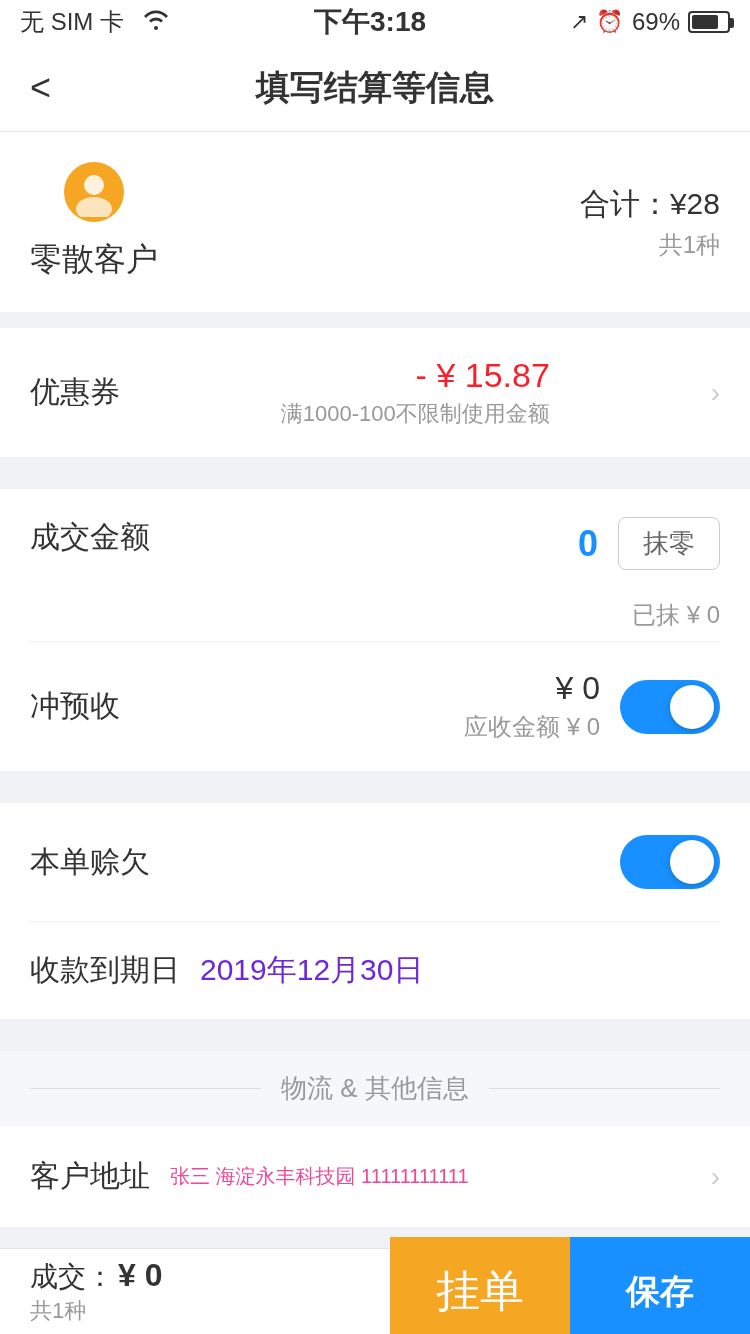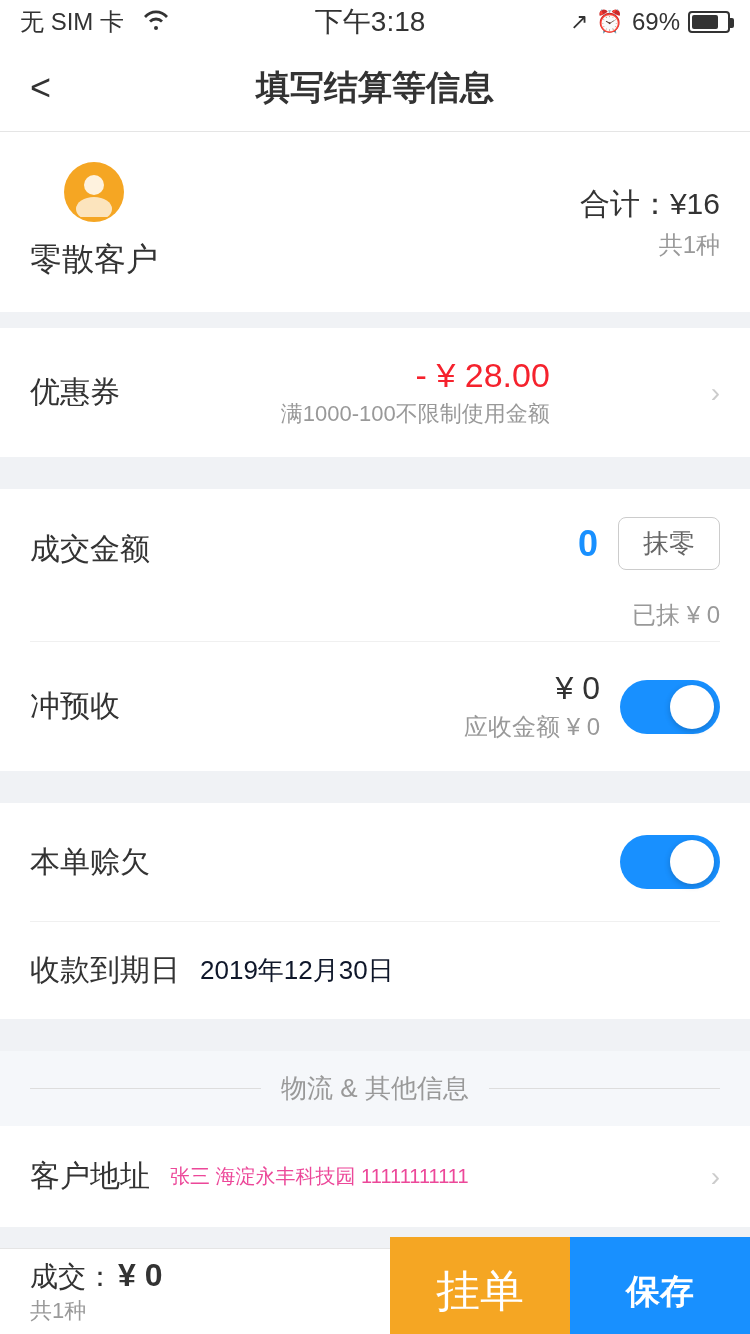--- a/index.html
+++ b/index.html
@@ -120,21 +120,21 @@
     .coupon-label { font-size: 30px; color: #333; }
     .coupon-amount { font-size: 34px; color: #f5222d; font-weight: 500; }
     .coupon-desc { font-size: 22px; color: #999; margin-top: 4px; }
     .coupon-right-wrap { text-align: right; }
     .chevron-icon { font-size: 28px; color: #ccc; }
 
     
     .amount-row {
       padding: 28px 30px;
       display: flex;
-      align-items: flex-end;
+      align-items: flex-start;
       justify-content: space-between;
     }
     .row-label { font-size: 30px; color: #333; }
     .row-right { display: flex; align-items: center; gap: 20px; }
     .amount-value { font-size: 36px; color: #1890ff; font-weight: 600; }
     .round-btn {
       border: 1px solid #ccc;
       border-radius: 8px;
       padding: 8px 24px;
       font-size: 26px;
@@ -180,21 +180,21 @@
     .debt-label { font-size: 30px; color: #333; }
 
     
     .duedate-row {
       padding: 28px 30px;
       display: flex;
       align-items: center;
       gap: 20px;
     }
     .duedate-label { font-size: 30px; color: #333; }
-    .duedate-value { font-size: 26px; color: #0f172a; }
+    .duedate-value { font-size: 30px; color: #6d28d9; }
 
     
     .logistics-header {
       background: #f5f7fa;
       padding: 20px 30px;
       display: flex;
       align-items: center;
       justify-content: center;
     }
     .logistics-line { flex: 1; height: 1px; background: #ddd; }
@@ -254,21 +254,21 @@
   <div class="status-left">
     <span>无 SIM 卡</span>
     <span>
       <svg width="28" height="20" viewBox="0 0 28 20">
         <path d="M14 16a2 2 0 110 4 2 2 0 010-4z" fill="#333"></path>
         <path d="M7 10.5a9.9 9.9 0 0114 0l-2 2a7.1 7.1 0 00-10 0z" fill="#333"></path>
         <path d="M2 6a15.9 15.9 0 0124 0l-2 2A13.1 13.1 0 004 8z" fill="#333"></path>
       </svg>
     </span>
   </div>
-  <div class="status-center" style="font-size:28px;font-weight:400;">下午3:18</div>
+  <div class="status-center" style="font-size:28px;font-weight:700;">下午3:18</div>
   <div class="status-right">
     <span style="font-size:22px;">↗</span>
     <span style="font-size:22px;">⏰</span>
     <span>69%</span>
     <div class="battery-icon">
       <div class="battery-fill"></div>
     </div>
   </div>
 </div>
 
@@ -284,31 +284,31 @@
       <div class="customer-left">
         <div class="avatar">
           <svg class="avatar-svg" viewBox="0 0 50 50" xmlns="http://www.w3.org/2000/svg">
             <circle cx="25" cy="18" r="10" fill="#fff" opacity="0.85"></circle>
             <ellipse cx="25" cy="42" rx="18" ry="12" fill="#fff" opacity="0.7"></ellipse>
           </svg>
         </div>
         <span class="customer-name">零散客户</span>
       </div>
       <div class="total-info">
-        <div class="total-amount">合计：¥16</div>
+        <div class="total-amount">合计：¥28</div>
         <div class="total-count">共1种</div>
       </div>
     </div>
   </div>
 
   <div class="card">
     <div class="coupon-row">
       <span class="coupon-label">优惠券</span>
       <div class="coupon-right-wrap">
-        <div class="coupon-amount">- ¥ 28.00</div>
+        <div class="coupon-amount">- ¥ 15.87</div>
         <div class="coupon-desc">满1000-100不限制使用金额</div>
       </div>
       <span class="chevron-icon">›</span>
     </div>
   </div>
 
   <div class="section-divider"></div>
 
   <div class="card">
     <div class="amount-row">

